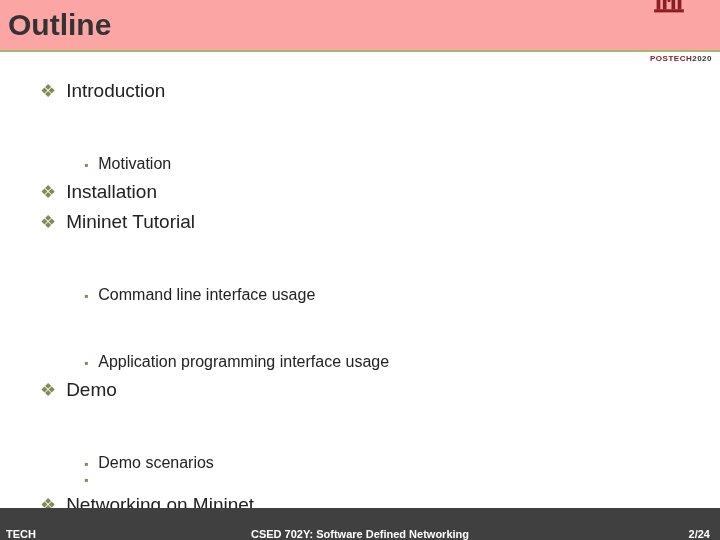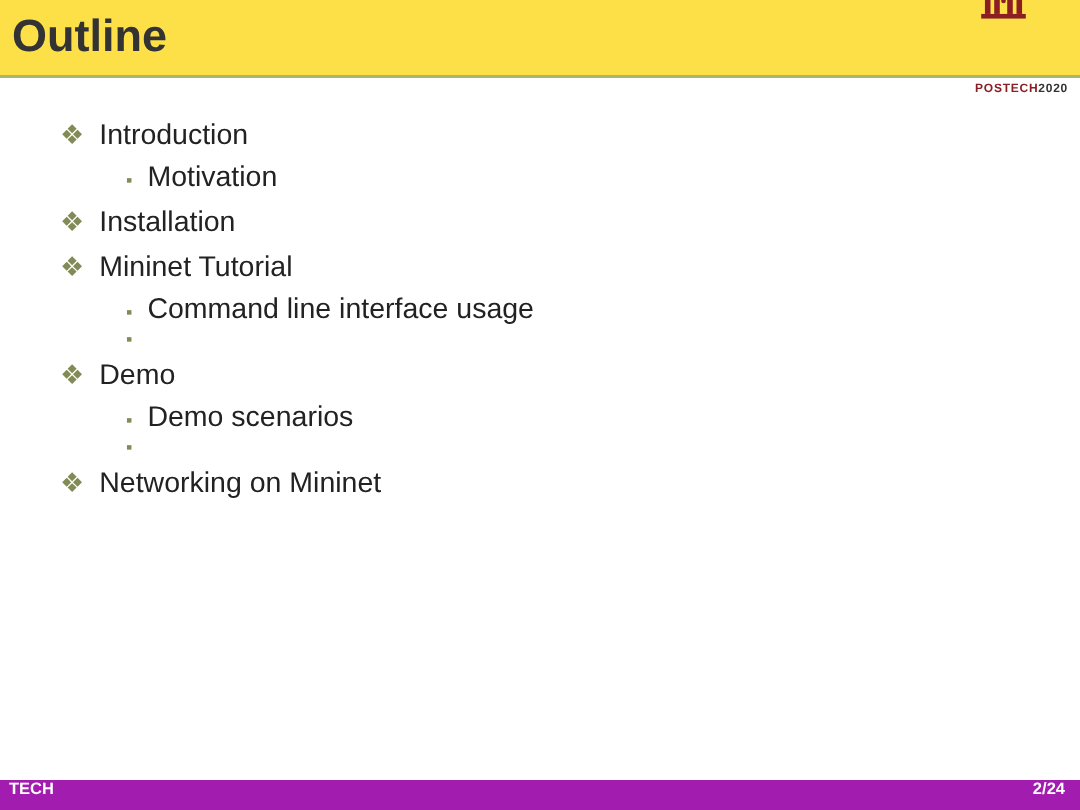--- a/index.html
+++ b/index.html
@@ -3,51 +3,51 @@
 <meta charset="utf-8">
 <style>
   * { box-sizing: border-box; margin: 0; padding: 0; }
   html, body { width: 720px; height: 540px; font-family: Arial, Helvetica, sans-serif; background: #ffffff; overflow: hidden; }
   .slide { position: relative; width: 720px; height: 540px; }
   .title-bar {
     display: flex;
     justify-content: space-between;
     align-items: center;
     height: 52px;
-    background: #fde047;
+    background: #fca5a5;
     border-bottom: 2px solid #a7b86a;
     padding: 0 8px;
   }
   .title-bar h1 { font-size: 30px; font-weight: bold; color: #333333; }
   .logo-block { display: flex; flex-direction: column; color: #8a1e23; gap: 40px; }
   .logo-block svg { display: block; }
   .logo-caption { font-size: 8px; font-weight: bold; letter-spacing: 0.5px; color: #8a1e23; line-height: 1; margin-top: 2px; }
   .logo-caption .year { color: #333; }
 
   .content { padding: 20px 30px 0 40px; }
   .item-l1 { margin-top: 8px; }
   .item-l1 .row { display: flex; align-items: baseline; }
   .bullet-l1 { color: #828a55; font-size: 18px; margin-right: 10px; line-height: 1; }
   .label-l1 { font-size: 19px; font-weight: normal; color: #222; }
 
   .sublist { margin: 6px 0 4px 44px; }
   .item-l2 { display: flex; align-items: baseline; margin-top: 2px; }
   .bullet-l2 { color: #828a55; font-size: 12px; margin-right: 10px; line-height: 1; }
-  .label-l2 { font-size: 19px; color: #222; }
+  .label-l2 { font-size: 16px; color: #222; margin-top: 47px; }
 
   .footer {
     position: absolute;
     left: 0; right: 0; bottom: 0;
-    height: 20px;
-    background: #a21caf;
+    height: 32px;
+    background: #404040;
     color: #ffffff;
     font-size: 11px;
     font-weight: bold;
     display: flex;
-    align-items: flex-start;
+    align-items: flex-end;
   }
   .footer-left { position: absolute; left: 6px; }
   .footer-center { flex: 1; text-align: center; }
   .footer-right { position: absolute; right: 10px; }
 </style>
 </head>
 <body>
 
 <div class="slide">
 
@@ -96,20 +96,21 @@
         <span class="bullet-l1">❖</span>
         <span class="label-l1">Mininet Tutorial</span>
       </div>
       <div class="sublist">
         <div class="item-l2">
           <span class="bullet-l2">▪</span>
           <span class="label-l2">Command line interface usage</span>
         </div>
         <div class="item-l2">
           <span class="bullet-l2">▪</span>
+          <span class="label-l2">Application programming interface usage</span>
         </div>
       </div>
     </div>
 
     <div class="item-l1">
       <div class="row">
         <span class="bullet-l1">❖</span>
         <span class="label-l1">Demo</span>
       </div>
       <div class="sublist">
@@ -127,16 +128,17 @@
       <div class="row">
         <span class="bullet-l1">❖</span>
         <span class="label-l1">Networking on Mininet</span>
       </div>
     </div>
 
   </div>
 
   <div class="footer">
     <span class="footer-left">TECH</span>
+    <span class="footer-center">CSED 702Y: Software Defined Networking</span>
     <span class="footer-right">2/24</span>
   </div>
 
 </div>
 
 </body></html>

